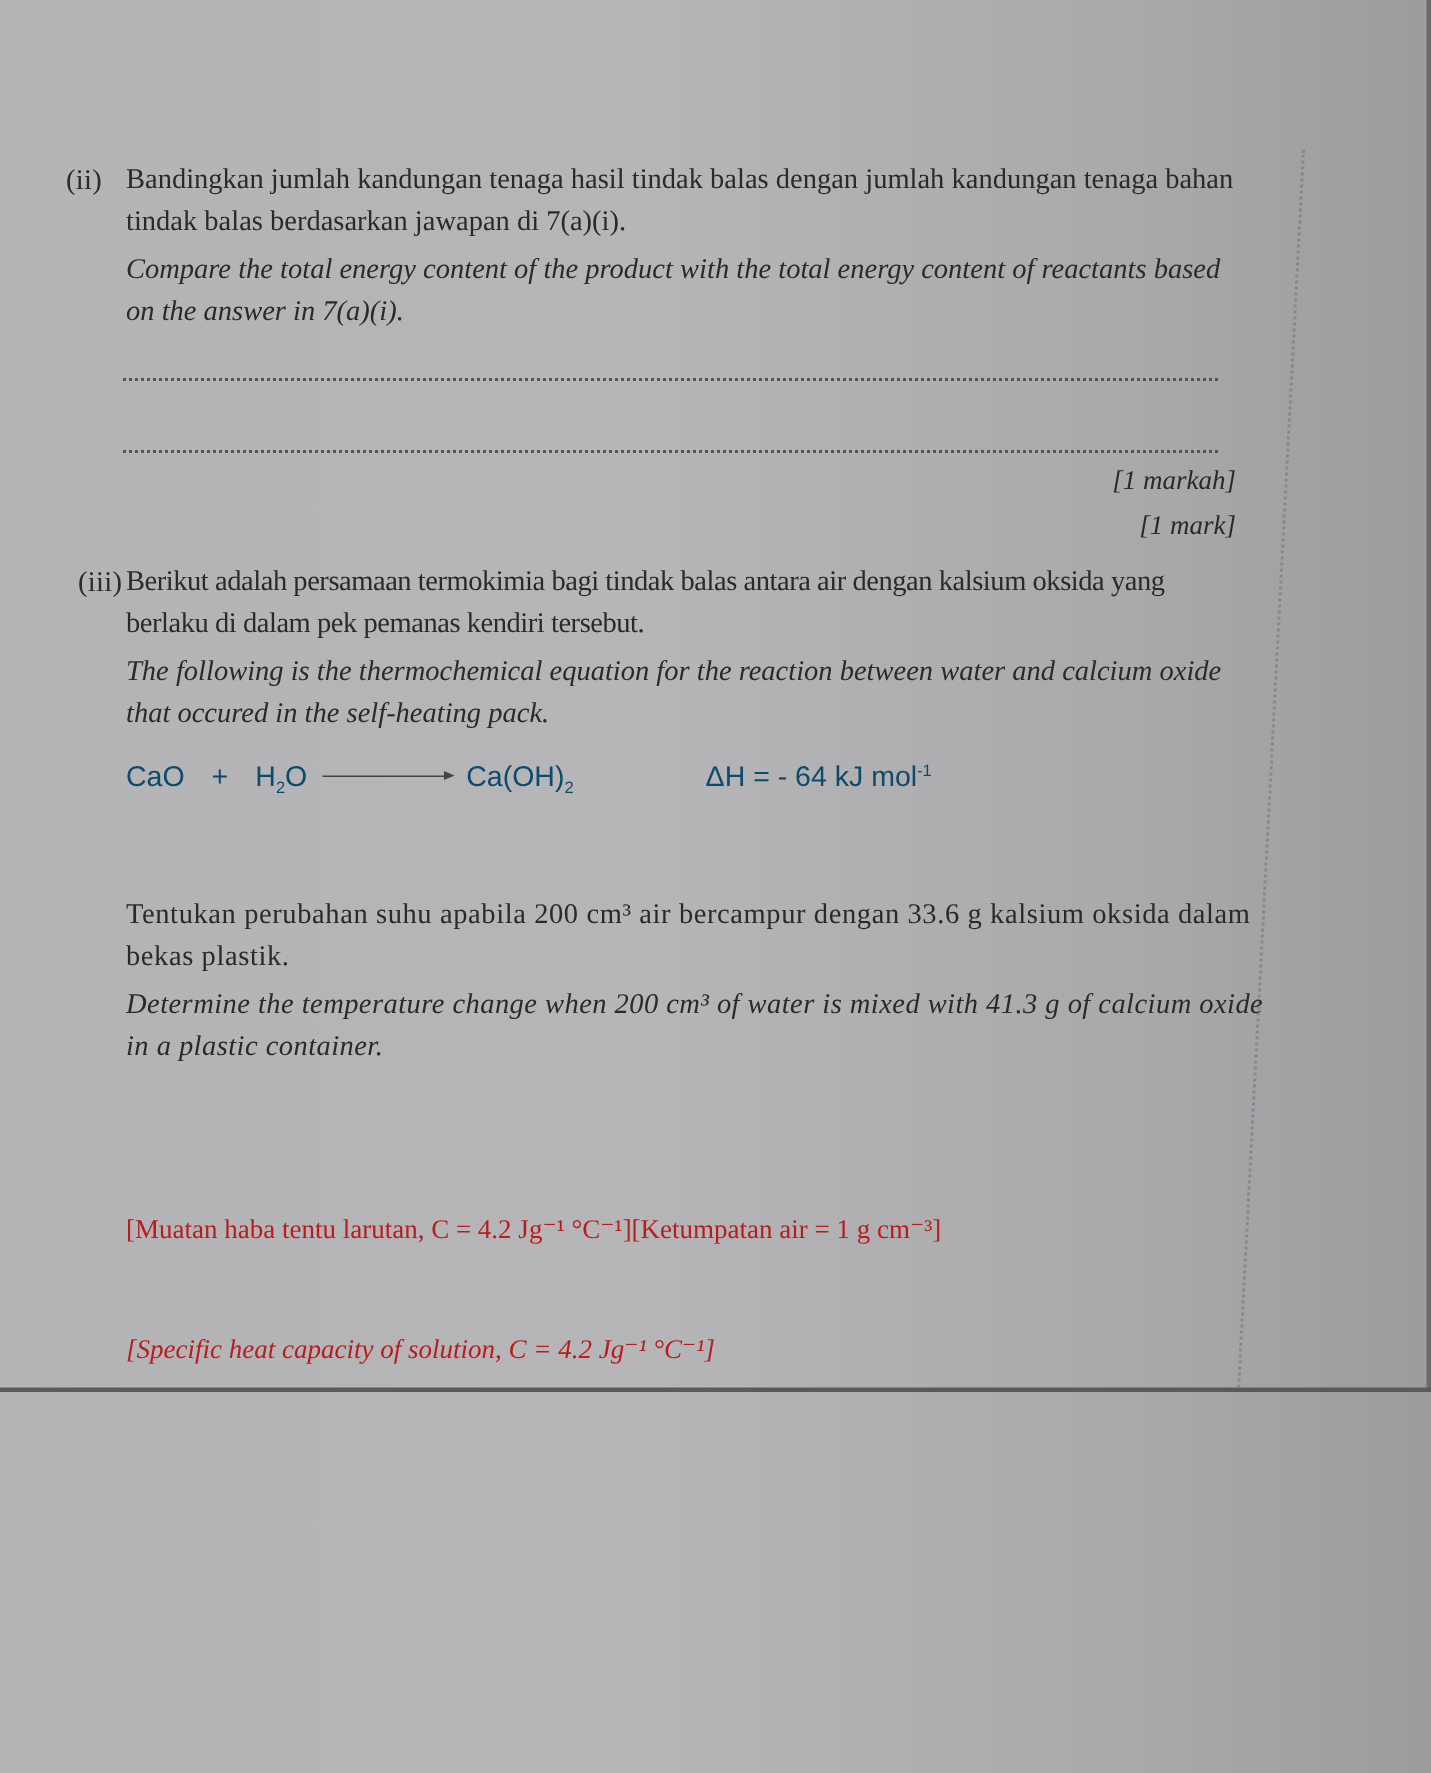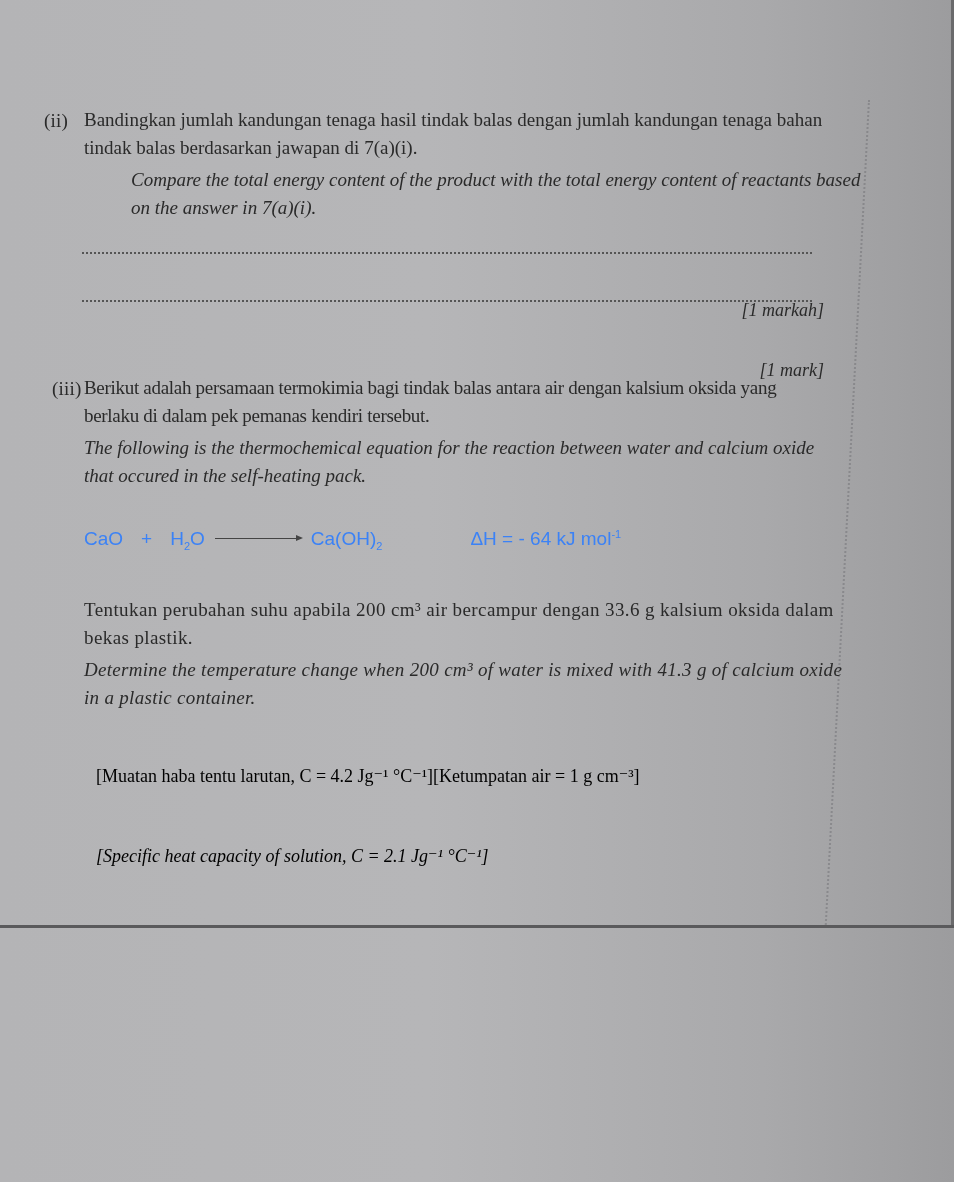--- a/index.html
+++ b/index.html
@@ -65,28 +65,28 @@
     }
     .marks {
       position: absolute;
       right: 130px;
       font-size: 18px;
       text-align: right;
     }
     .marks .i { font-style: italic; }
     .equation {
       position: absolute;
-      top: 528px;
+      top: 508px;
       left: 84px;
       font-size: 19px;
       display: flex;
       align-items: baseline;
       white-space: nowrap;
       font-family: "Liberation Sans", "DejaVu Sans", sans-serif;
-      color: #3b82f6;
+      color: #0c4a6e;
     }
     .equation .arrow {
       display: inline-block;
       width: 86px;
       height: 1px;
       background: #444;
       position: relative;
       margin: 0 10px;
       top: -6px;
     }
@@ -95,61 +95,62 @@
       position: absolute;
       right: -2px;
       top: -3px;
       border-left: 7px solid #444;
       border-top: 3.5px solid transparent;
       border-bottom: 3.5px solid transparent;
     }
     sub, sup { font-size: 11px; }
     .data-line {
       position: absolute;
-      left: 96px;
+      left: 84px;
       font-size: 18px;
       white-space: nowrap;
-      color: #000000;
+      color: #b91c1c;
+      margin-top: 44px;
     }
   </style>
 </head>
 <body>
 
 <div class="page">
 
   <div class="perforation"></div>
   <div class="right-edge"></div>
   <div class="bottom-edge"></div>
 
   <span class="q-num" style="left:44px; top:110px;">(ii)</span>
   <div class="para malay" style="left:84px; top:106px;">Bandingkan jumlah kandungan tenaga hasil tindak balas dengan jumlah kandungan tenaga bahan tindak balas berdasarkan jawapan di 7(a)(i).</div>
-  <div class="para english" style="left:84px; top:166px;margin-left:47px;">Compare the total energy content of the product with the total energy content of reactants based on the answer in 7(a)(i).</div>
+  <div class="para english" style="left:84px; top:166px;">Compare the total energy content of the product with the total energy content of reactants based on the answer in 7(a)(i).</div>
 
   <div class="dotline" style="top:252px;"></div>
   <div class="dotline" style="top:300px;"></div>
 
-  <div class="marks" style="top:300px;margin-left:39px;">
+  <div class="marks" style="top:310px;margin-left:39px;">
     <span class="i">[1 markah]</span>
   </div>
-  <div class="marks" style="top:360px;">
+  <div class="marks" style="top:340px;">
     <span class="i">[1 mark]</span>
   </div>
 
   <span class="q-num" style="left:52px; top:378px;">(iii)</span>
   <div class="para english" style="left:84px; top:434px;">The following is the thermochemical equation for the reaction between water and calcium oxide that occured in the self-heating pack.</div>
   <div class="para malay" style="left:84px; top:374px; letter-spacing:-0.3px;">Berikut adalah persamaan termokimia bagi tindak balas antara air dengan kalsium oksida yang berlaku di dalam pek pemanas kendiri tersebut.</div>
 
   <div class="equation">
     <span>CaO</span>
     <span style="margin:0 18px;">+</span>
     <span><span>H</span><sub>2</sub><span>O</span></span>
     <span class="arrow"></span>
     <span><span>Ca(OH)</span><sub>2</sub></span>
     <span style="margin-left:88px;"><span>ΔH = - 64 kJ mol</span><sup>-1</sup></span>
   </div>
 
   <div class="para malay" style="left:84px; top:596px; width:760px; letter-spacing:0.4px;">Tentukan perubahan suhu apabila 200 cm³ air bercampur dengan 33.6 g kalsium oksida dalam bekas plastik.</div>
   <div class="para english" style="left:84px; top:656px; width:770px; letter-spacing:0.3px;">Determine the temperature change when 200 cm³ of water is mixed with 41.3 g of calcium oxide in a plastic container.</div>
 
   <div class="data-line" style="top:765px;">[Muatan haba tentu larutan, C = 4.2 Jg⁻¹ °C⁻¹][Ketumpatan air = 1 g cm⁻³]</div>
-  <div class="data-line" style="top:845px; font-style:italic;">[Specific heat capacity of solution, C = 2.1 Jg⁻¹ °C⁻¹]</div>
+  <div class="data-line" style="top:845px; font-style:italic;">[Specific heat capacity of solution, C = 4.2 Jg⁻¹ °C⁻¹]</div>
 
 </div>
 
 </body></html>

